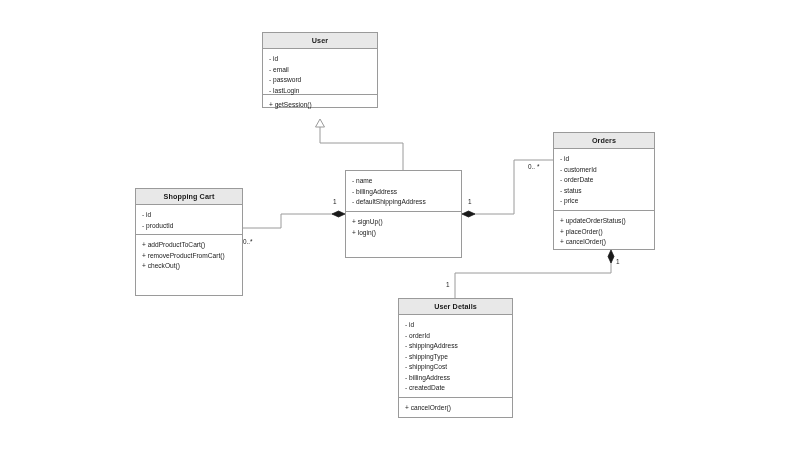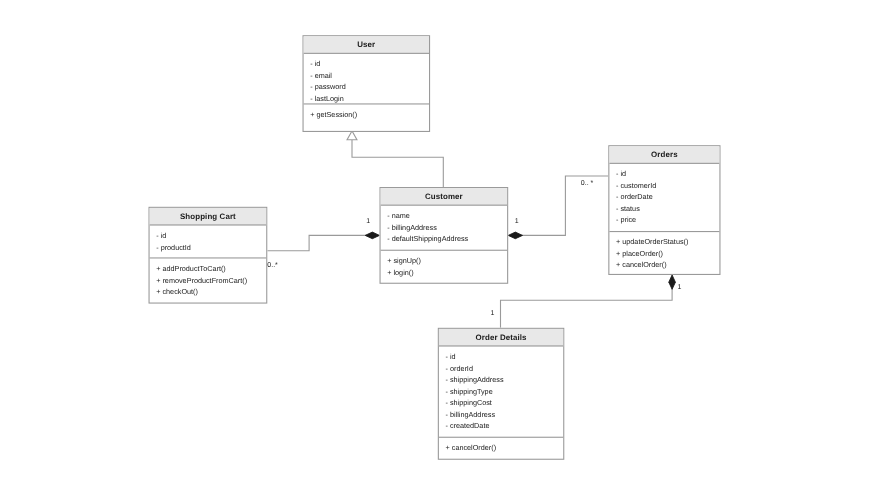--- a/index.html
+++ b/index.html
@@ -84,48 +84,47 @@
       <path d="M 470 214 L 514 214 L 514 160 L 553 160" fill="none" stroke="#9a9a9a" stroke-width="1"></path>
       <polygon points="462,214 468.5,211 475,214 468.5,217" fill="#1a1a1a" stroke="#1a1a1a" stroke-width="0.8"></polygon>
     </g>
 
     <g>
       <path d="M 455 298 L 455 273 L 611 273 L 611 258" fill="none" stroke="#9a9a9a" stroke-width="1"></path>
       <polygon points="611,250 608,256.5 611,263 614,256.5" fill="#1a1a1a" stroke="#1a1a1a" stroke-width="0.8"></polygon>
     </g>
   </svg>
 
-  <div class="umlclass" style="left:262px; top:32px; width:116px; height:88px;margin-left:13px;">
+  <div class="umlclass" style="left:262px; top:32px; width:116px; height:76px;">
     <div class="cls-header">User</div>
     <div class="cls-section attrs" style="height:46px;">
       <div class="row">- id</div>
       <div class="row">- email</div>
       <div class="row">- password</div>
       <div class="row">- lastLogin</div>
     </div>
     <div class="cls-section methods">
       <div class="row">+ getSession()</div>
     </div>
   </div>
 
-  <div class="umlclass" style="left:135px; top:188px; width:108px; height:88px;">
+  <div class="umlclass" style="left:135px; top:188px; width:108px; height:108px;">
     <div class="cls-header">Shopping Cart</div>
     <div class="cls-section attrs" style="height:30px;">
       <div class="row">- id</div>
       <div class="row">- productId</div>
     </div>
     <div class="cls-section methods">
       <div class="row">+ addProductToCart()</div>
       <div class="row">+ removeProductFromCart()</div>
       <div class="row">+ checkOut()</div>
     </div>
   </div>
 
   <div class="umlclass" style="left:345px; top:170px; width:117px; height:88px;">
-    <div class="cls-header">Customer</div>
     <div class="cls-section attrs" style="height:41px;">
       <div class="row">- name</div>
       <div class="row">- billingAddress</div>
       <div class="row">- defaultShippingAddress</div>
     </div>
     <div class="cls-section methods">
       <div class="row">+ signUp()</div>
       <div class="row">+ login()</div>
     </div>
   </div>
@@ -140,21 +139,21 @@
       <div class="row">- price</div>
     </div>
     <div class="cls-section methods">
       <div class="row">+ updateOrderStatus()</div>
       <div class="row">+ placeOrder()</div>
       <div class="row">+ cancelOrder()</div>
     </div>
   </div>
 
   <div class="umlclass" style="left:398px; top:298px; width:115px; height:120px;">
-    <div class="cls-header">Order Details</div>
+    <div class="cls-header">User Details</div>
     <div class="cls-section attrs" style="height:83px;">
       <div class="row">- id</div>
       <div class="row">- orderId</div>
       <div class="row">- shippingAddress</div>
       <div class="row">- shippingType</div>
       <div class="row">- shippingCost</div>
       <div class="row">- billingAddress</div>
       <div class="row">- createdDate</div>
     </div>
     <div class="cls-section methods">

